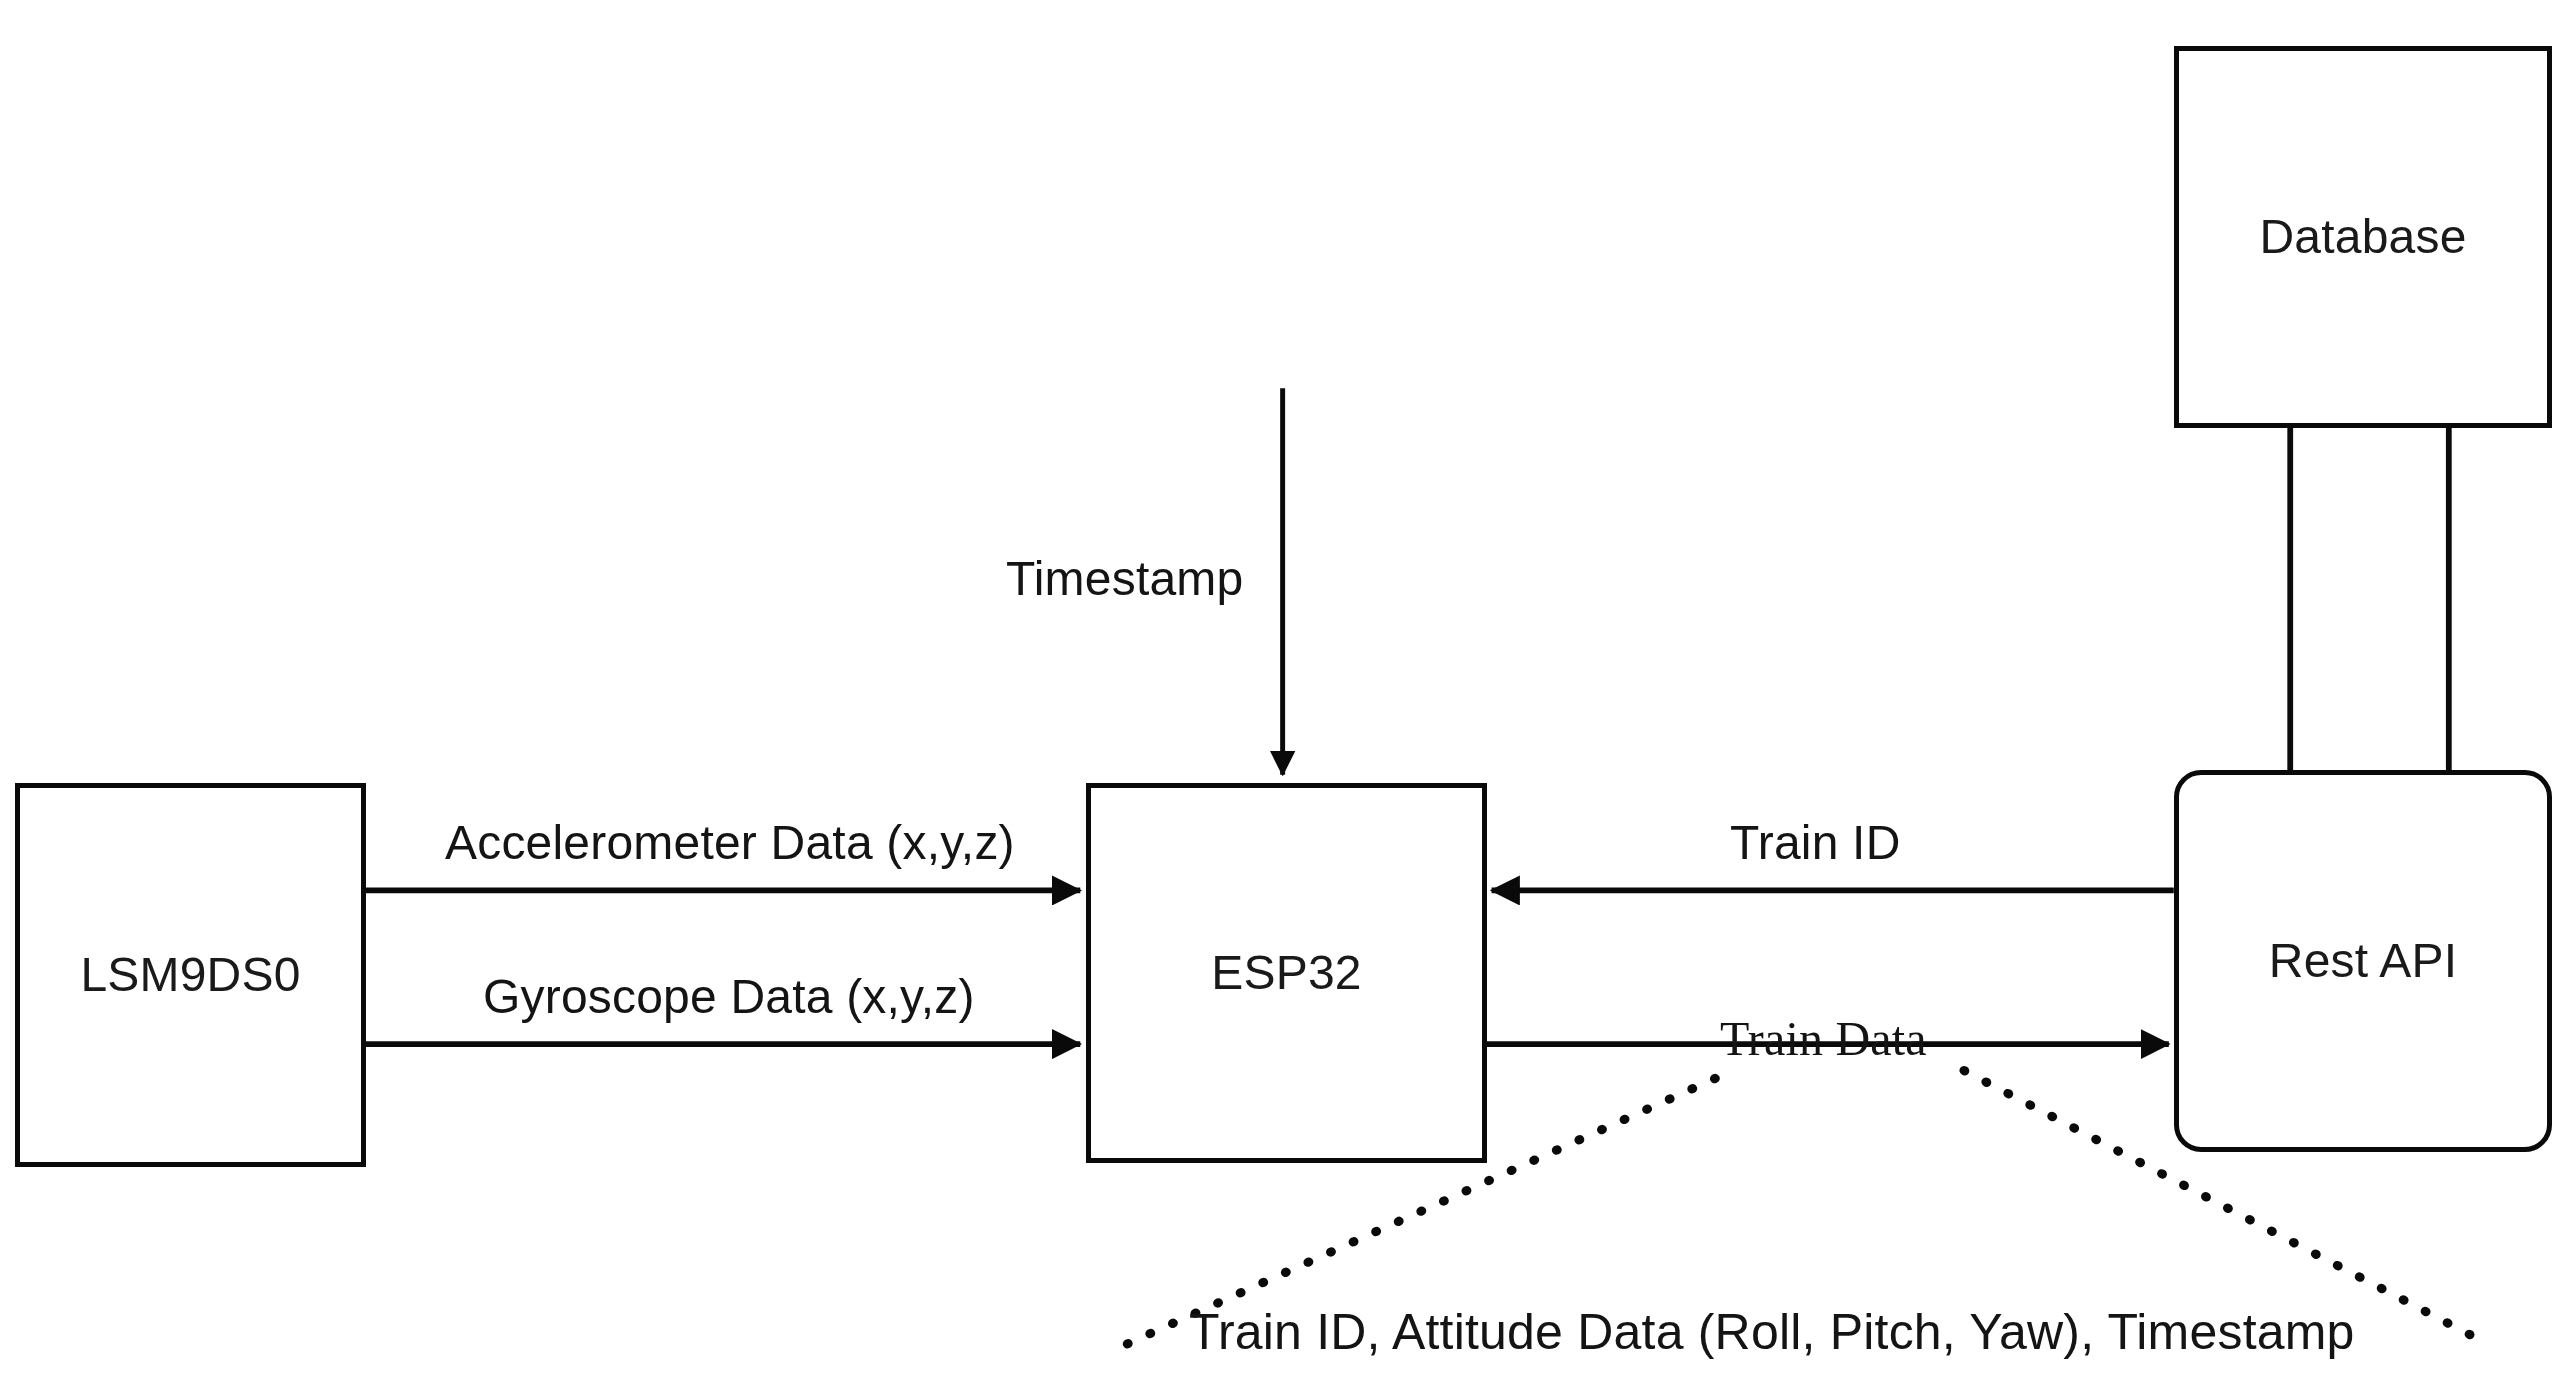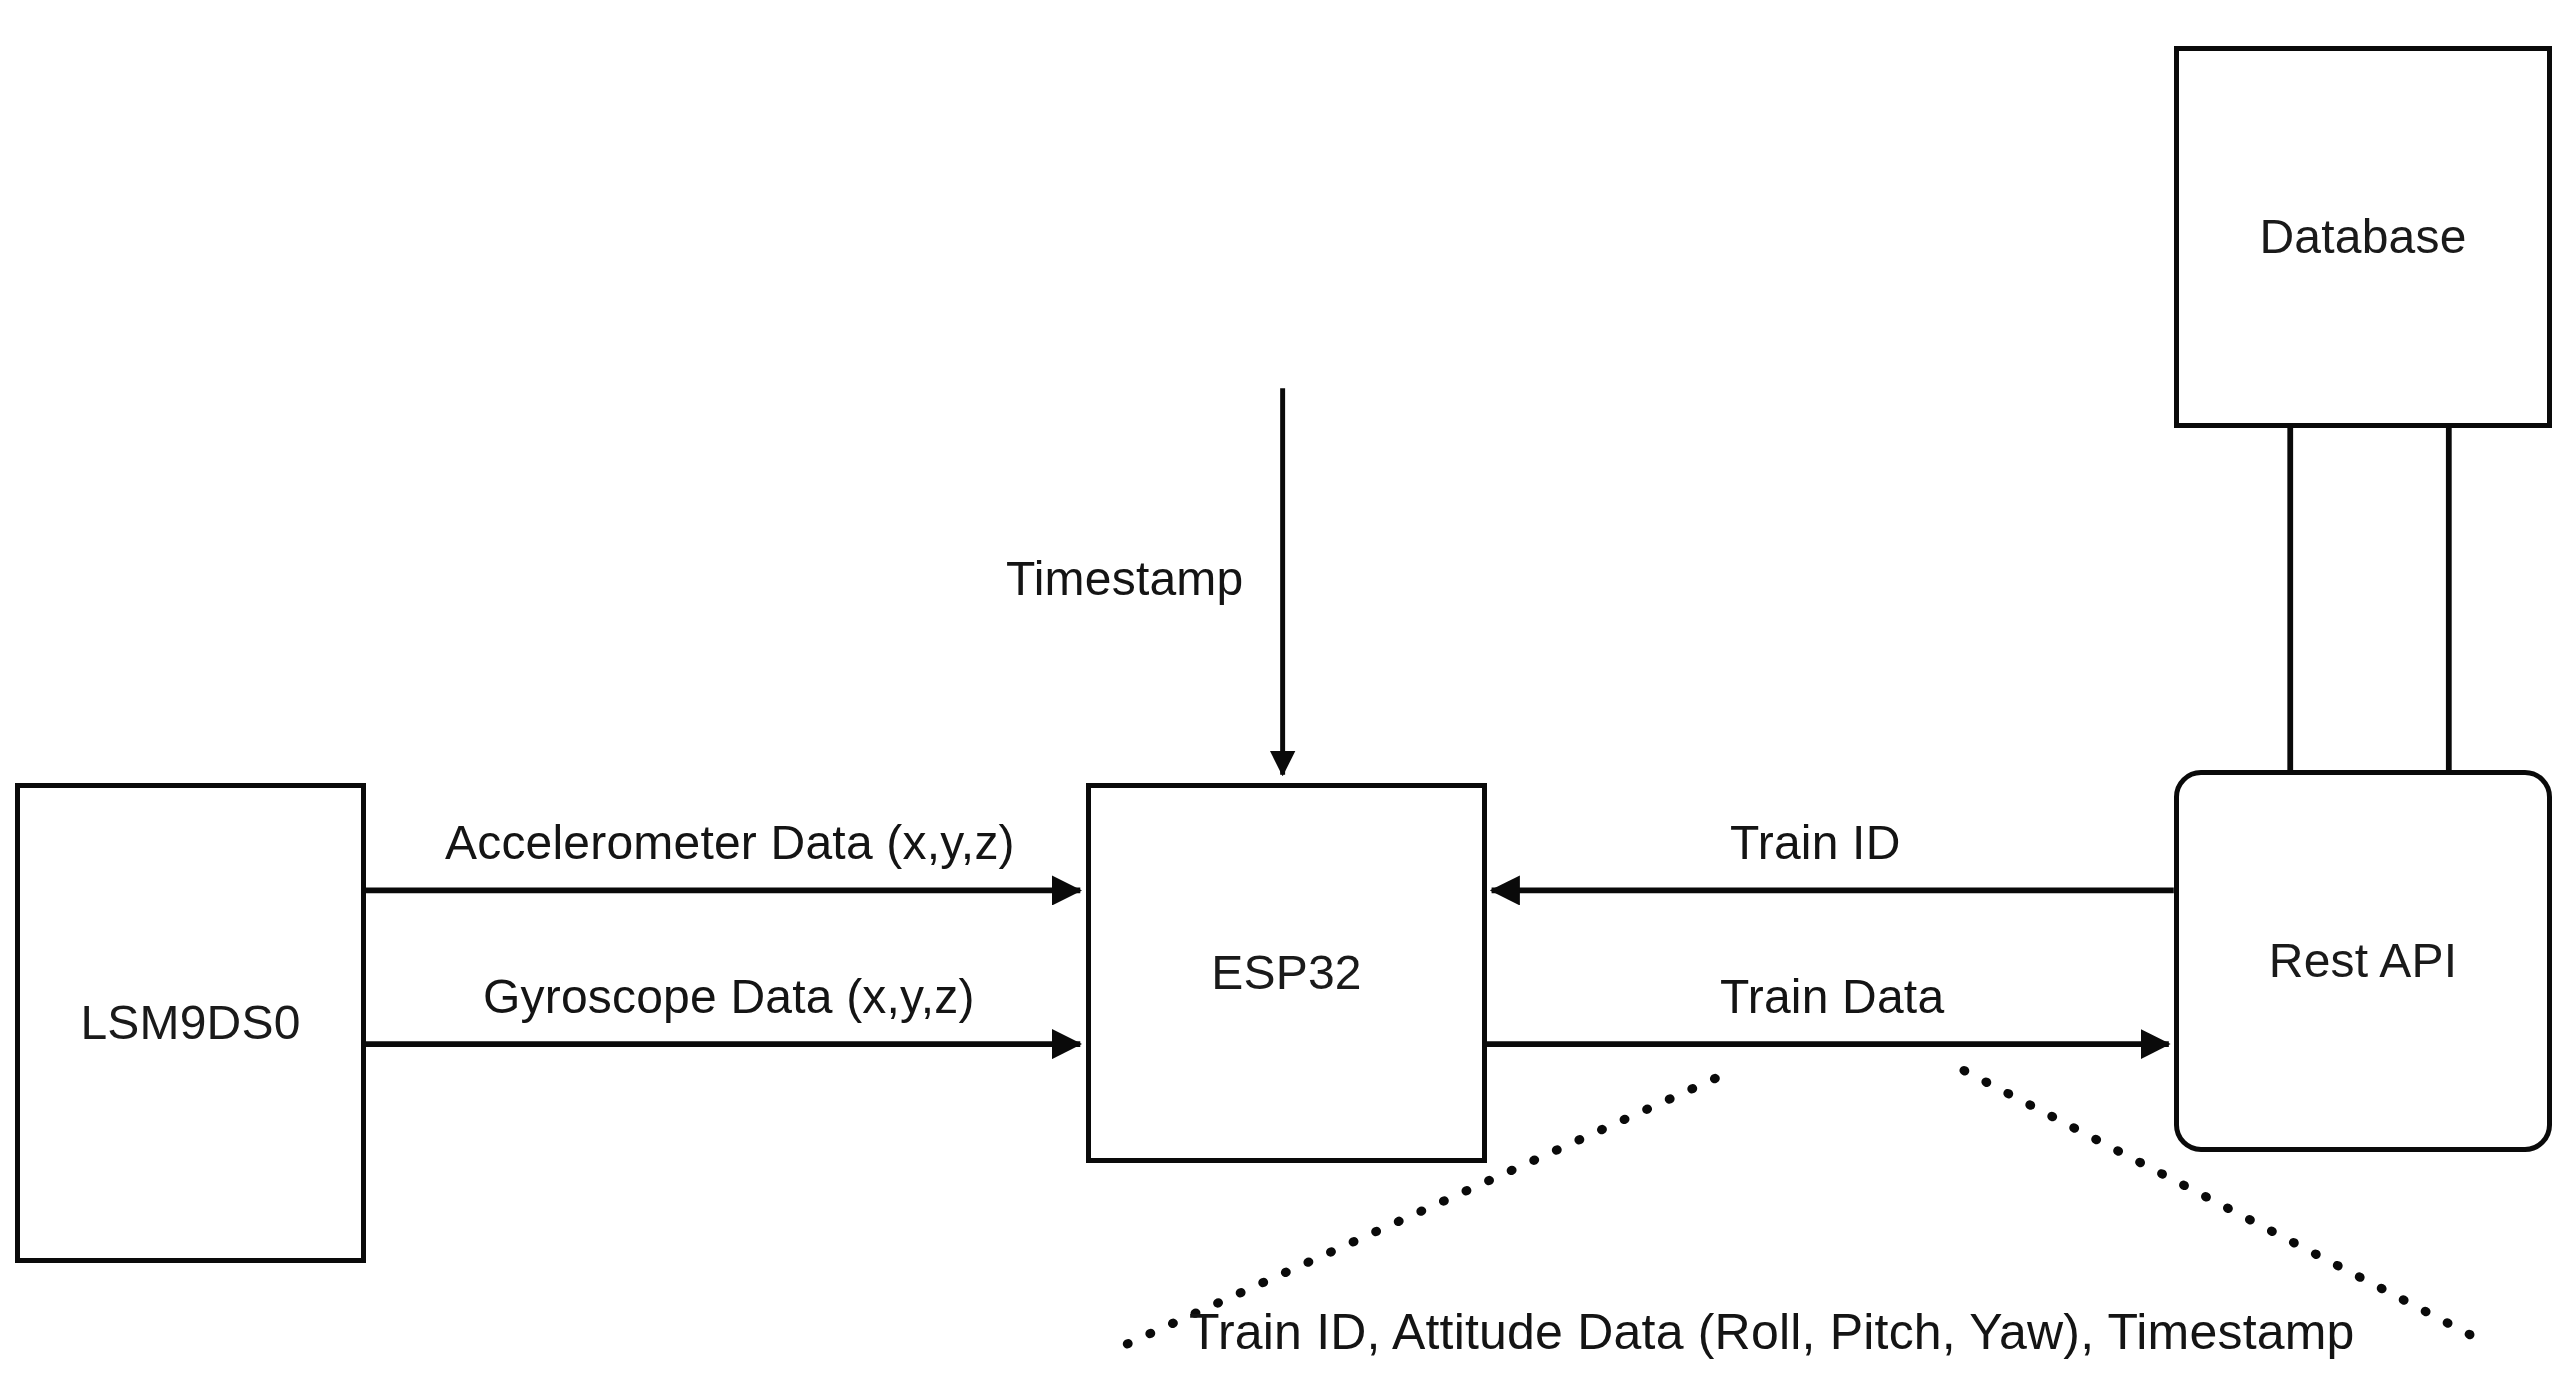--- a/index.html
+++ b/index.html
@@ -88,21 +88,21 @@
 
     <line x1="2773" y1="1392" x2="2773" y2="480" stroke="#0a0a0a" stroke-width="7" marker-end="url(#arrow-r)"></line>
 
     <line x1="2965" y1="474" x2="2965" y2="1388" stroke="#0a0a0a" stroke-width="7" marker-end="url(#arrow-r)"></line>
 
     <line x1="1365" y1="1627" x2="2098" y2="1296" stroke="#0a0a0a" stroke-width="11" stroke-linecap="round" stroke-dasharray="1 29"></line>
 
     <line x1="2378" y1="1296" x2="3012" y2="1627" stroke="#0a0a0a" stroke-width="11" stroke-linecap="round" stroke-dasharray="1 29"></line>
   </svg>
 
-  <div class="node-box" style="left:15px; top:783px; width:351px; height:480px;">
+  <div class="node-box" style="left:15px; top:783px; width:351px; height:384px;">
     <span class="node-label">LSM9DS0</span>
   </div>
 
 
   <div class="node-box" style="left:1086px; top:783px; width:401px; height:380px;text-align:right;">
     <span class="node-label">ESP32</span>
   </div>
 
   <div class="node-box" style="left:2174px; top:10px; width:378px; height:382px;margin-top:36px;">
     <span class="node-label">Database</span>
@@ -113,18 +113,18 @@
   </div>
 
   <div class="edge-label" style="left:445px; top:819px;">Accelerometer Data (x,y,z)</div>
 
   <div class="edge-label" style="left:483px; top:973px;">Gyroscope Data (x,y,z)</div>
 
   <div class="edge-label" style="left:1006px; top:555px;">Timestamp</div>
 
   <div class="edge-label" style="left:1730px; top:819px;">Train ID</div>
 
-  <div class="edge-label" style="left:1720px; top:973px;">Train Data</div>
+  <div class="edge-label" style="left:1720px; top:1015px;font-family:Liberation Serif, serif;">Train Data</div>
 
   <div class="callout-label" style="left:1189px; top:1307px;">Train ID, Attitude Data (Roll, Pitch, Yaw), Timestamp</div>
 
 </div>
 
 
 </body></html>

